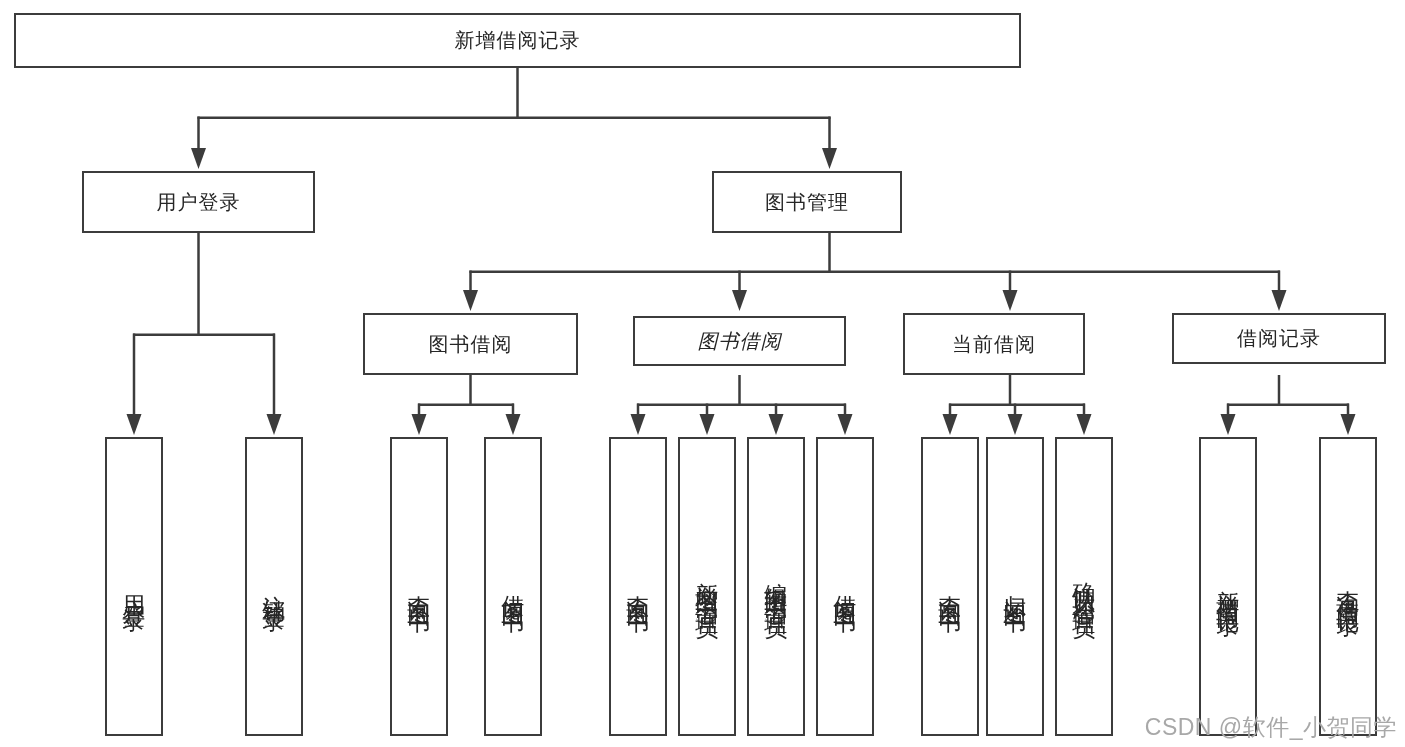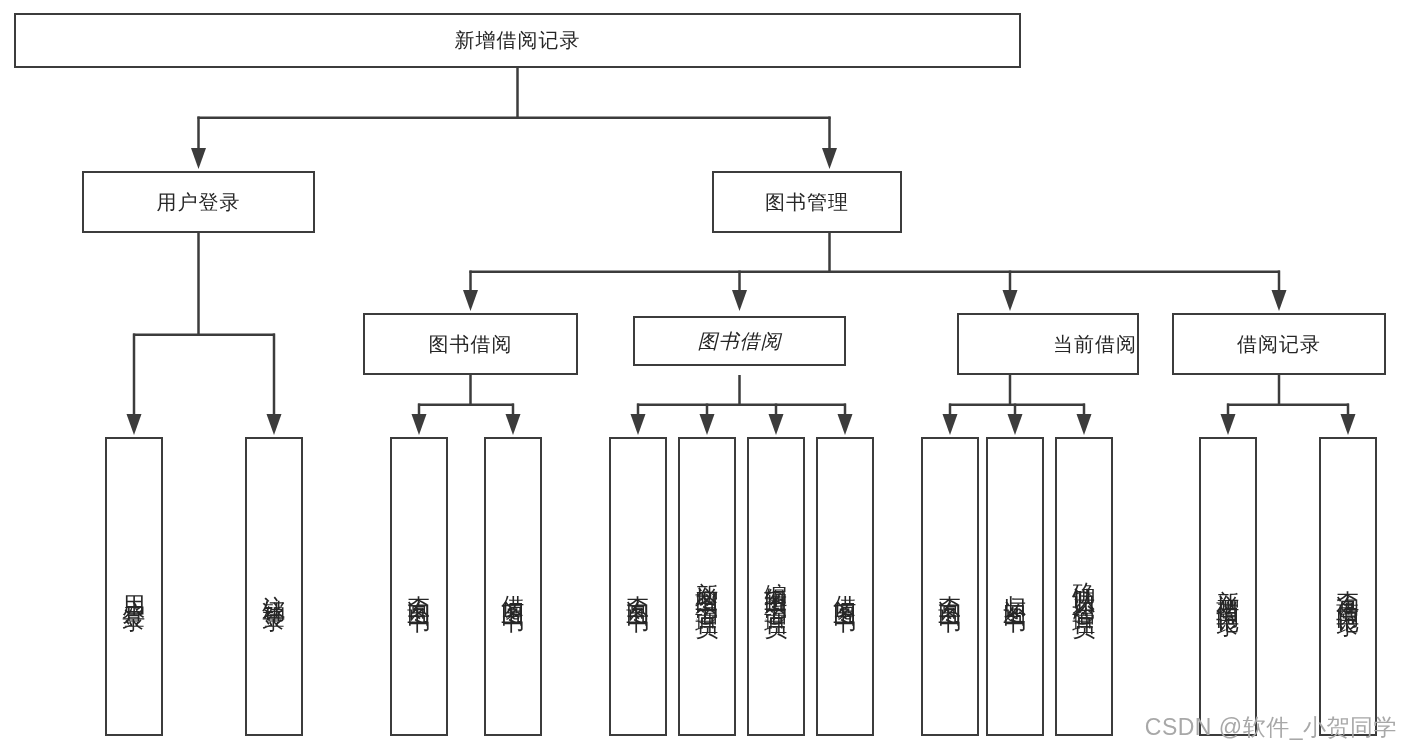--- a/index.html
+++ b/index.html
@@ -44,22 +44,22 @@
   }
 
   
   .n-root  { left: 14px;   top: 13px;  width: 1007px; height: 55px; }
   
   .n-login { left: 82px;   top: 171px; width: 233px;  height: 62px; }
   .n-mgmt  { left: 712px;  top: 171px; width: 190px;  height: 62px; }
   
   .n-g0 { left: 363px;  top: 313px; width: 215px; height: 62px; }
   .n-g1 { left: 633px;  top: 316px; width: 213px; height: 50px; font-style: italic; }
-  .n-g2 { left: 957px;  top: 313px; width: 182px; height: 62px; justify-content: flex-end; }
-  .n-g3 { left: 1172px; top: 313px; width: 214px; height: 62px; }
+  .n-g2 { left: 903px;  top: 313px; width: 182px; height: 62px; }
+  .n-g3 { left: 1172px; top: 313px; width: 214px; height: 51px; }
   
   .leaf { top: 437px; width: 58px; height: 299px; }
   .n-a0 { left: 105px; }  .n-a1 { left: 245px; }
   .n-b0 { left: 390px; }  .n-b1 { left: 484px; }
   .n-c0 { left: 609px; }  .n-c1 { left: 678px; }  .n-c2 { left: 747px; }  .n-c3 { left: 816px; }
   .n-d0 { left: 921px; }  .n-d1 { left: 986px; }  .n-d2 { left: 1055px; }
   .n-e0 { left: 1199px; } .n-e1 { left: 1319px; }
 
   .watermark {
     position: absolute;

